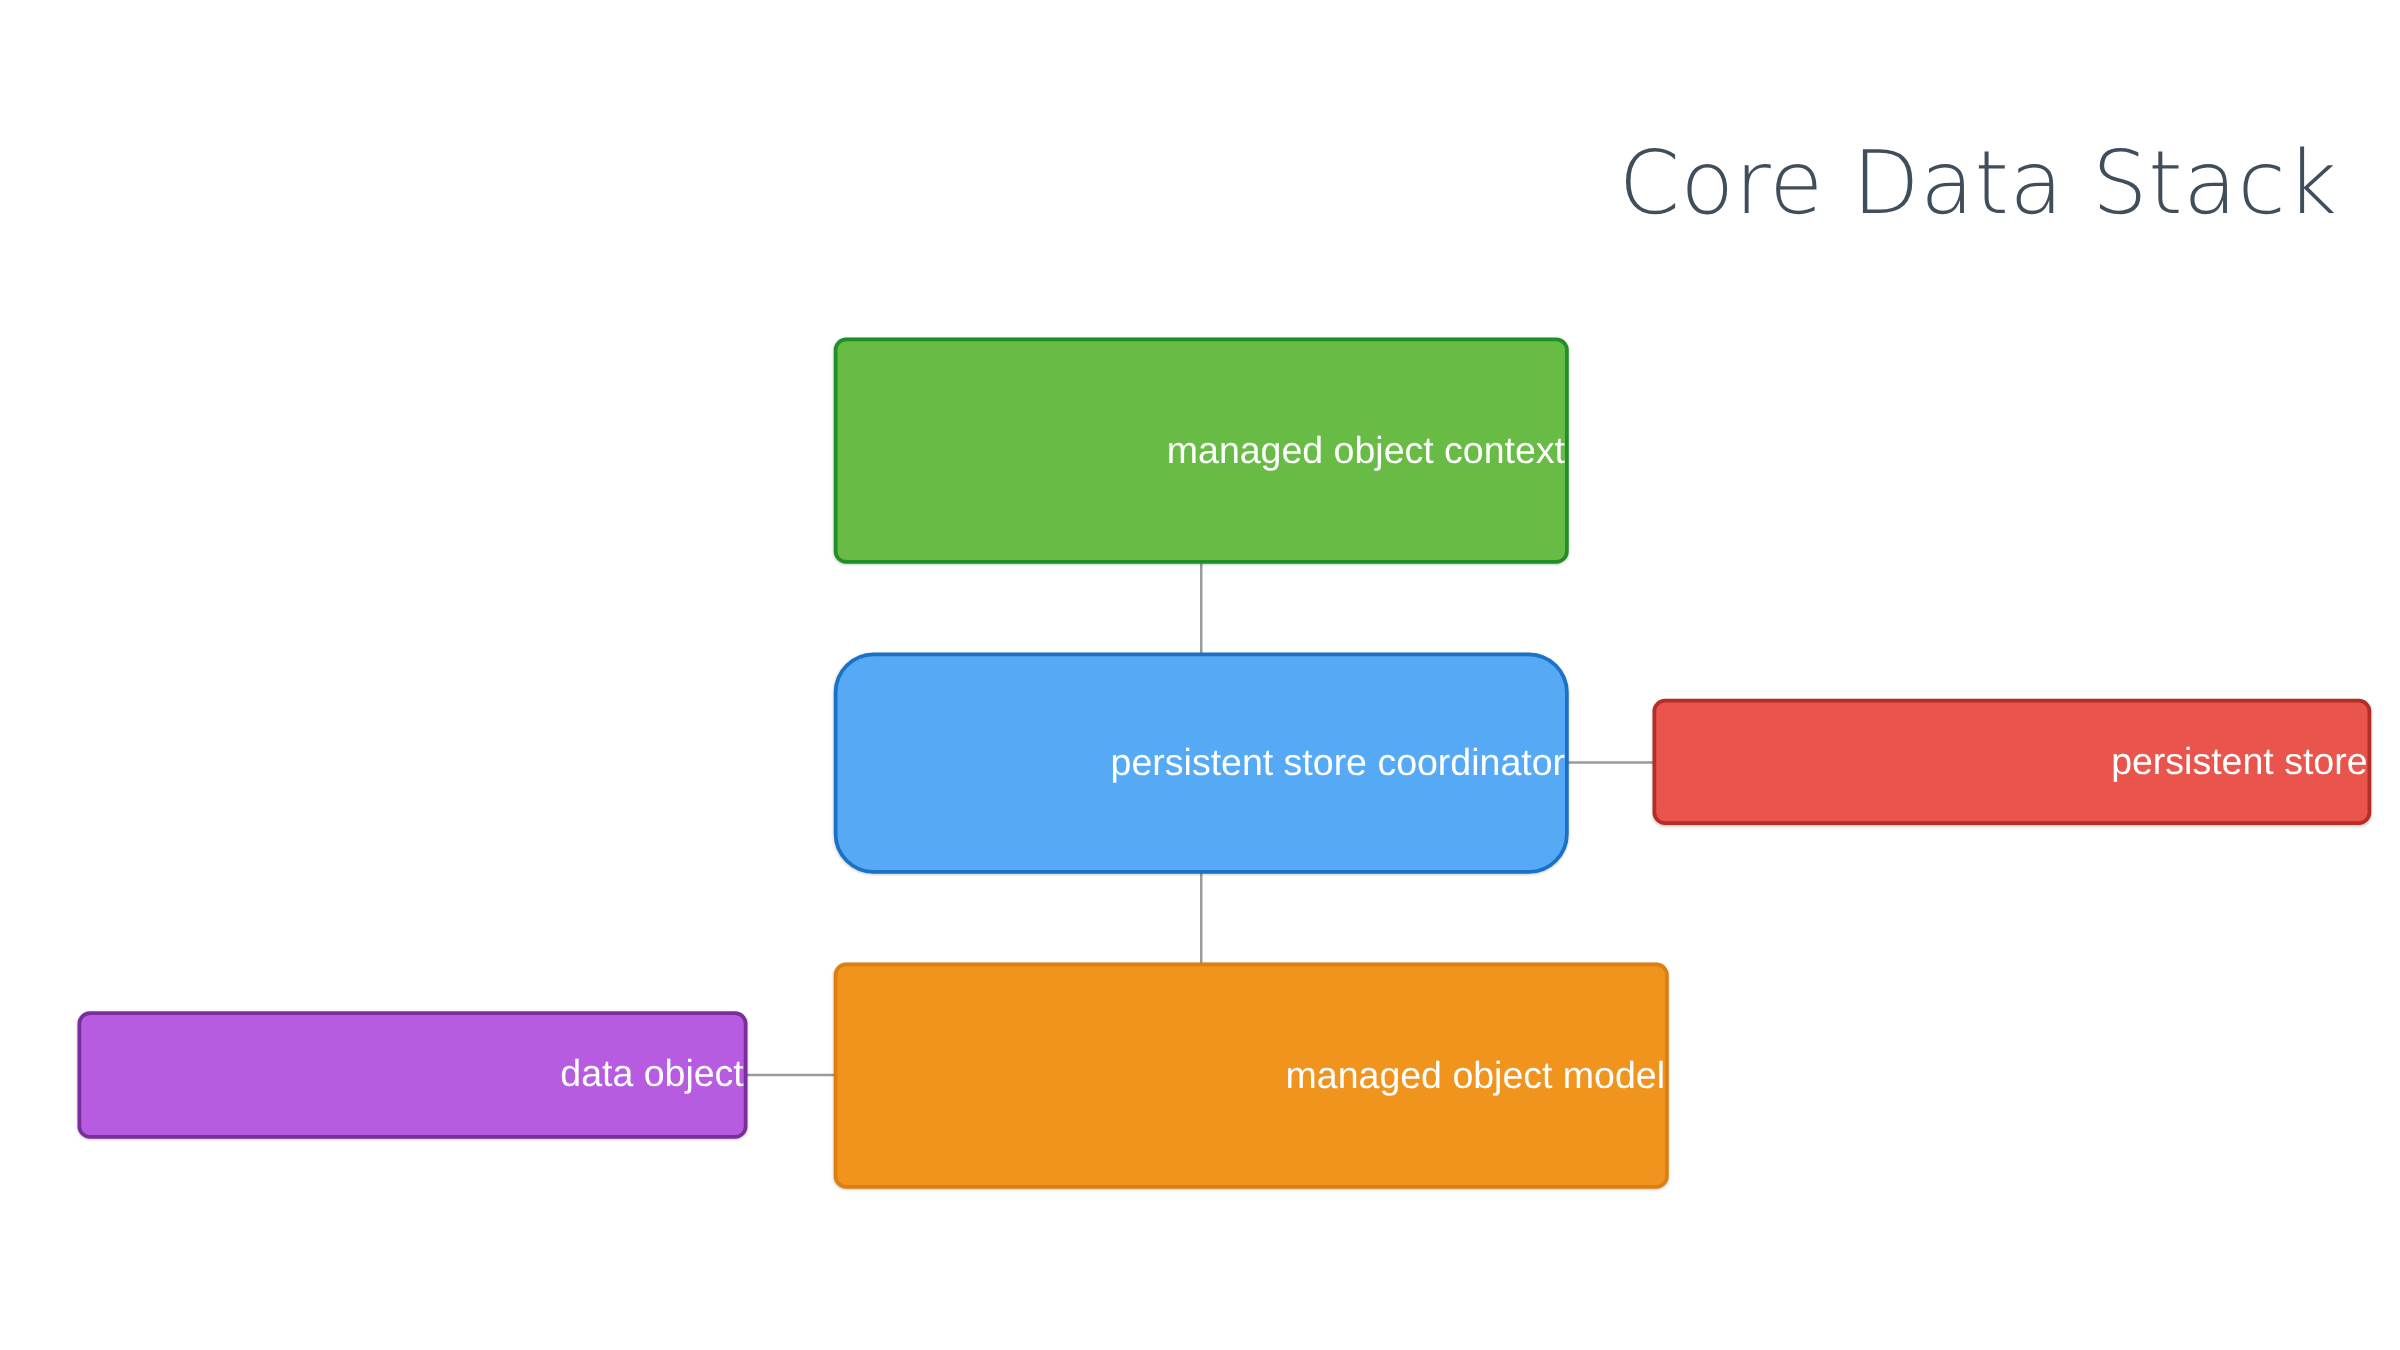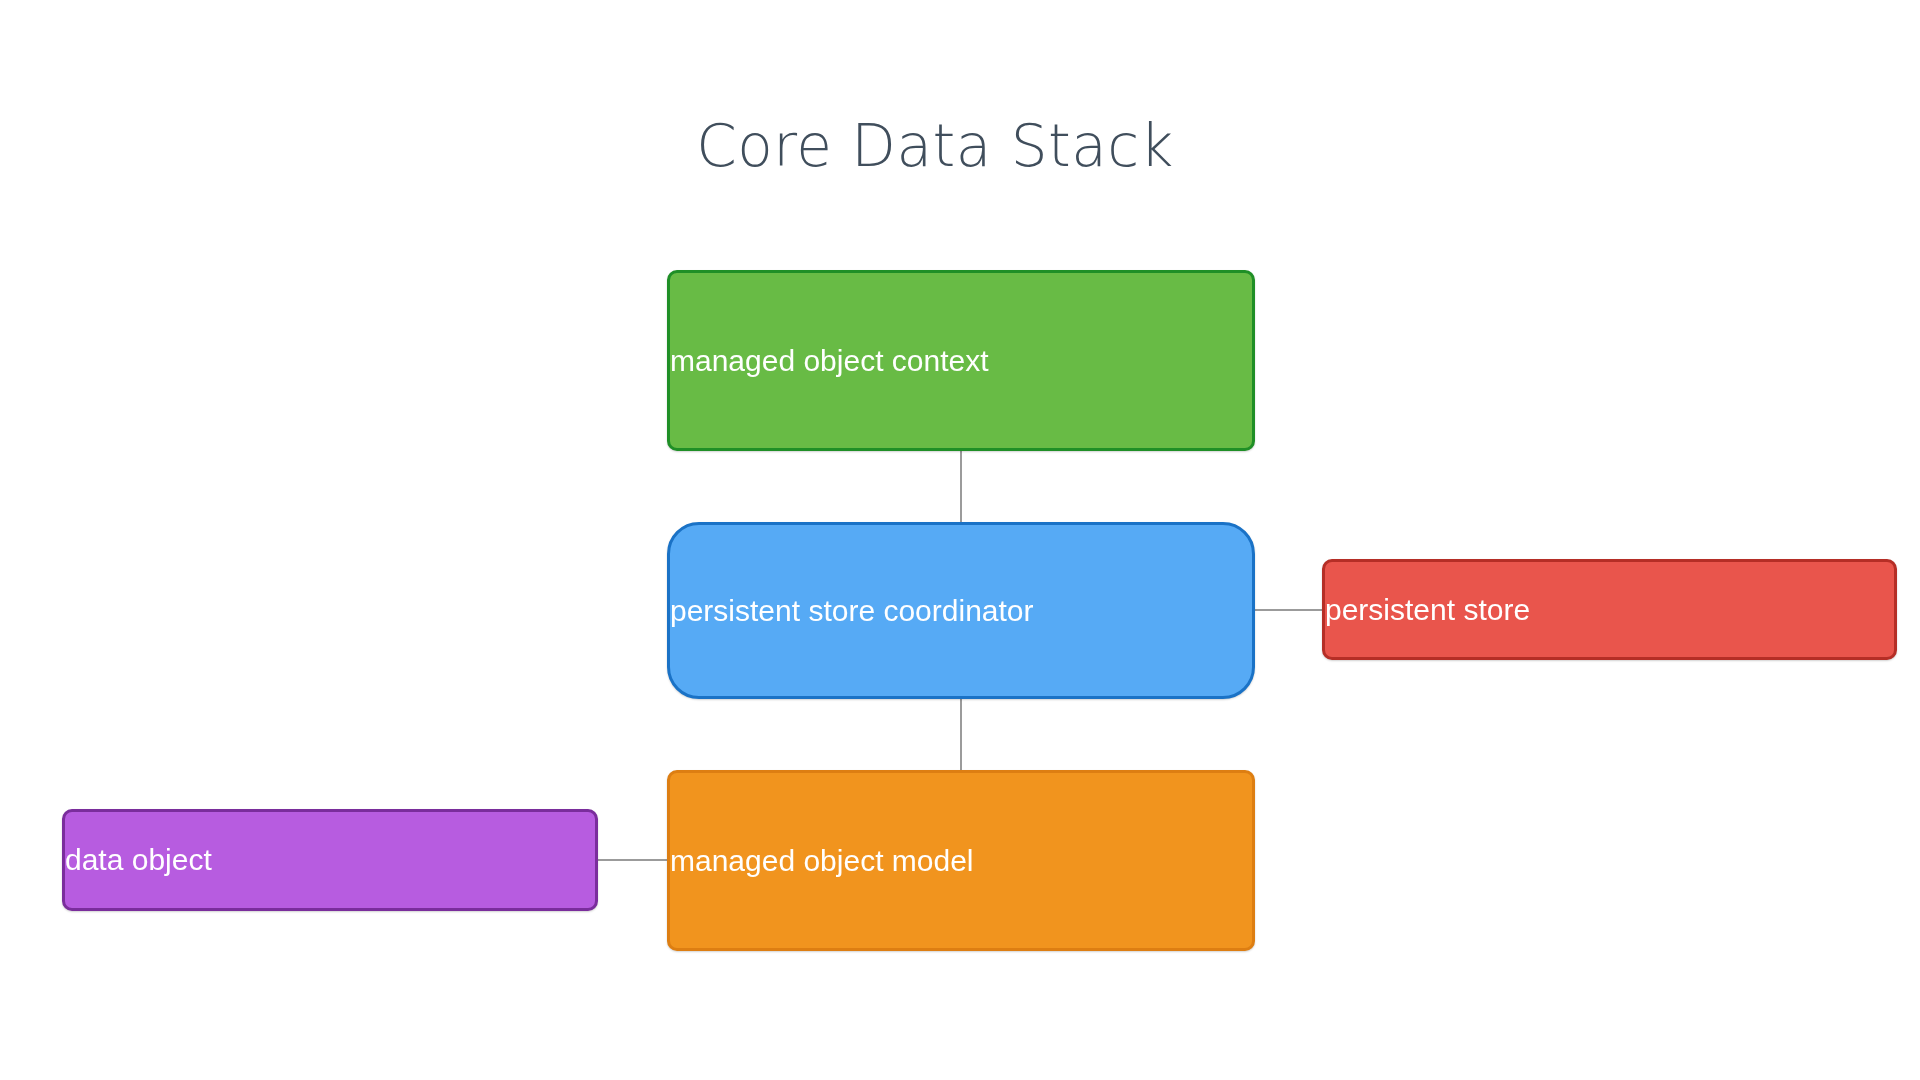--- a/index.html
+++ b/index.html
@@ -20,24 +20,24 @@
     height: 1080px;
     background: #ffffff;
   }
 
   
   .diagram-title {
     position: absolute;
     left: 0;
     top: 104px;
     width: 1870px;
-    text-align: center;
+    text-align: right;
     font-family: "DejaVu Sans", sans-serif;
     font-weight: 300;
-    font-size: 58px;
+    font-size: 70px;
     line-height: 84px;
     letter-spacing: 0.5px;
     color: #404e5c;
     white-space: nowrap;
   }
 
   
   .connector {
     position: absolute;
     background: #9b9b9b;
@@ -48,21 +48,21 @@
 
   
   .node {
     position: absolute;
     box-sizing: border-box;
     border-radius: 10px;
     border-style: solid;
     border-width: 3px;
     display: flex;
     align-items: center;
-    justify-content: flex-start;
+    justify-content: flex-end;
     z-index: 2;
     box-shadow: 0 1px 2px rgba(0,0,0,0.18);
   }
   .node-label {
     font-family: "Liberation Sans", sans-serif;
     font-weight: 400;
     font-size: 30px;
     line-height: 36px;
     color: #ffffff;
     text-align: center;
@@ -77,21 +77,21 @@
   #node-persistent-store-coordinator {
     left: 667px;  top: 522px;  width: 588px;  height: 177px; border-radius: 32px;
   }
   #node-persistent-store {
     left: 1322px; top: 559px;  width: 575px;  height: 101px;
   }
   #node-data-model {
     left: 62px;   top: 809px;  width: 536px;  height: 102px;
   }
   #node-managed-object-model {
-    left: 667px;  top: 770px;  width: 588px;  height: 181px;
+    left: 667px;  top: 770px;  width: 668px;  height: 181px;
   }
 
   
   #connector-context-to-coordinator {
     left: 960px;  top: 449px;  height: 75px;
   }
   #connector-coordinator-to-model {
     left: 960px;  top: 697px;  height: 75px;
   }
   #connector-coordinator-to-store {

